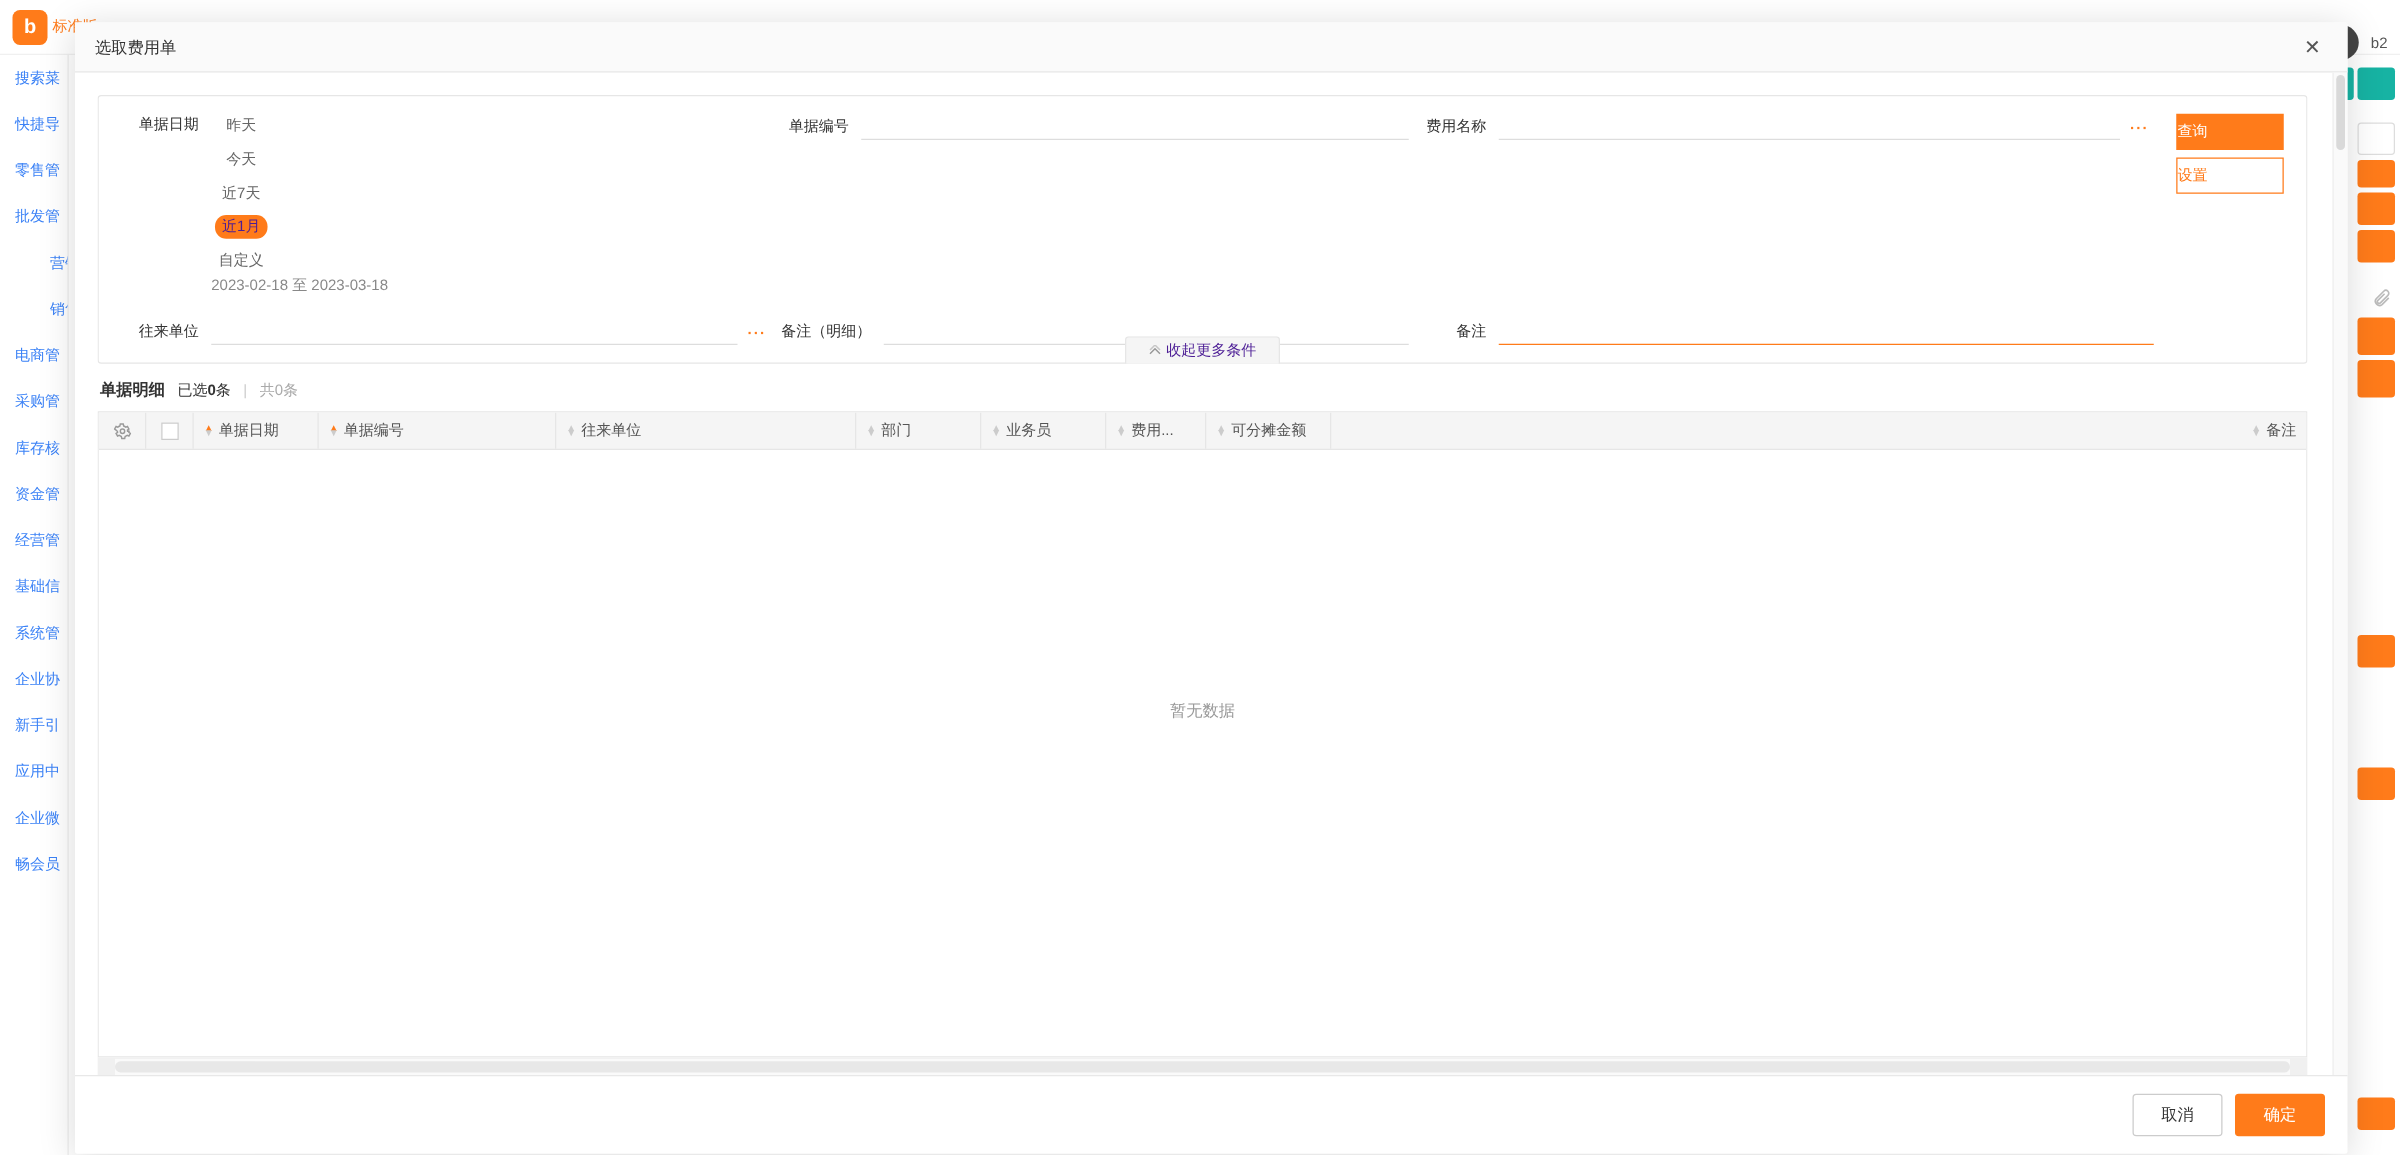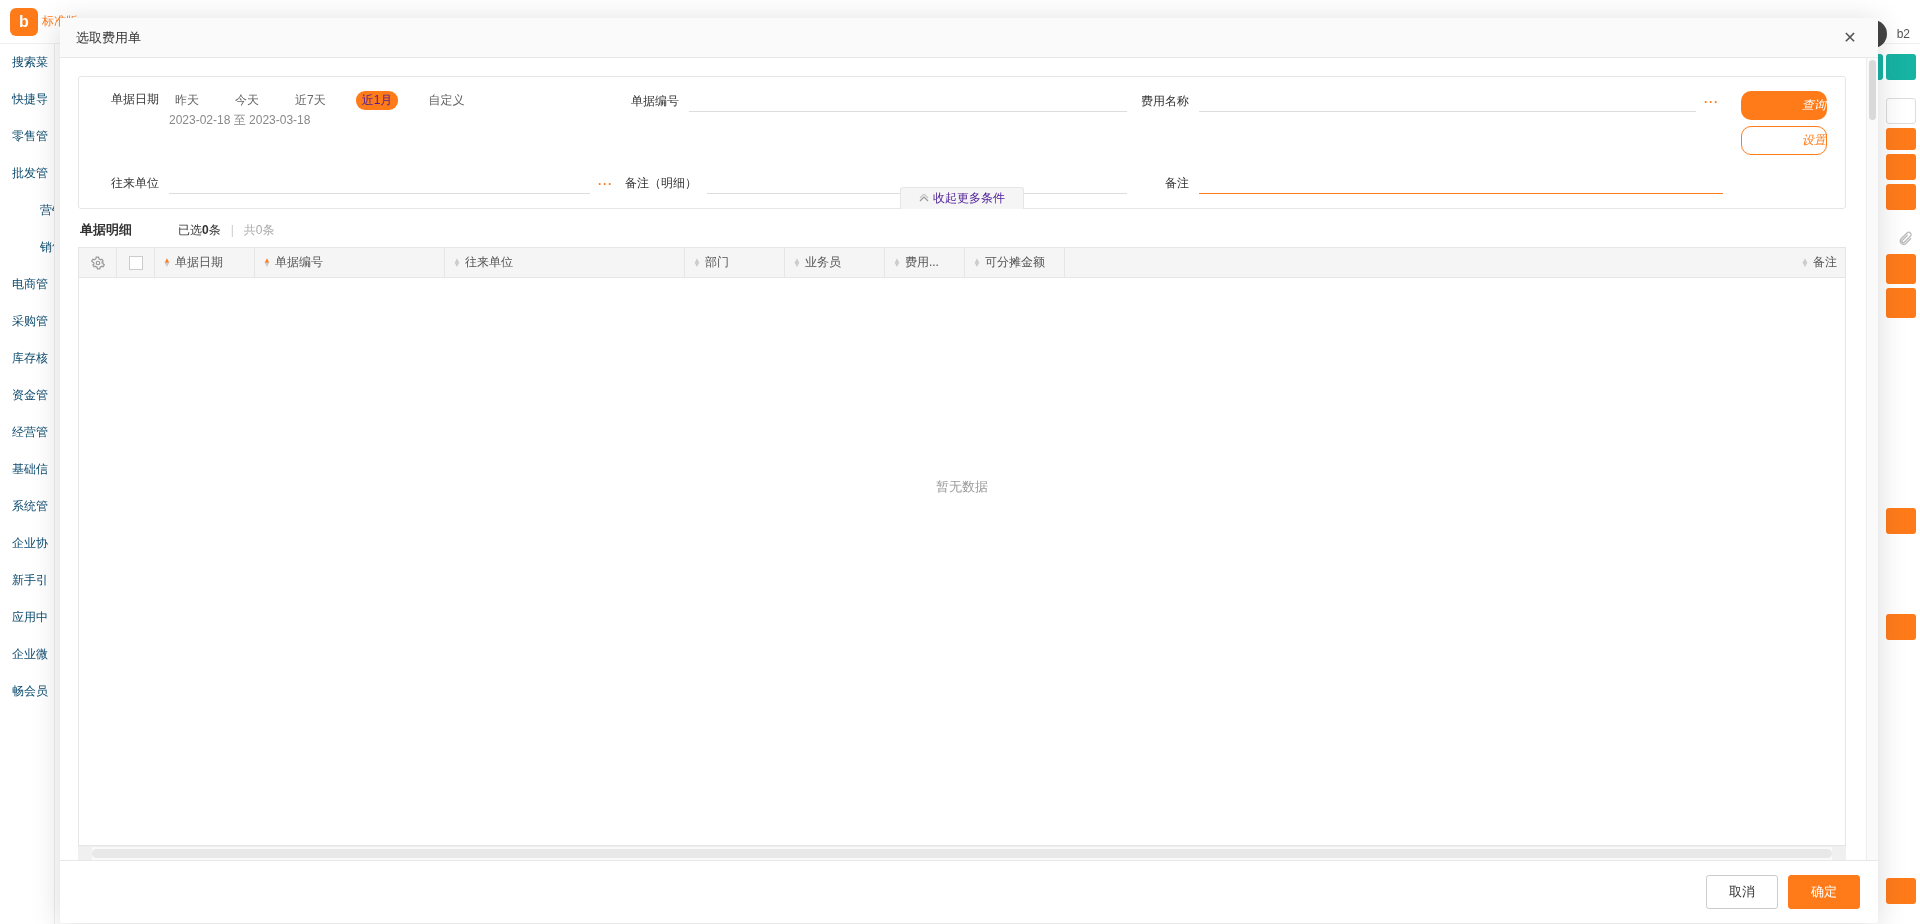--- a/index.html
+++ b/index.html
@@ -8,21 +8,21 @@
 
 .bg-page { position: absolute; inset: 0; }
 .topbar { height: 44px; background: #fff; border-bottom: 1px solid #f0f0f0; display: flex; align-items: center; padding: 0 10px; }
 .logo { display: flex; align-items: center; gap: 4px; }
 .logo-mark { width: 28px; height: 28px; border-radius: 6px; background: #ff7b1a; display: flex; align-items: center; justify-content: center; color: #fff; font-weight: bold; font-size: 16px; }
 .logo-text { color: #ff7b1a; font-size: 12px; }
 .topbar-spacer { flex: 1; }
 .topbar-right { display: flex; align-items: center; gap: 10px; color: #555; margin-top: 24px; }
 .avatar { width: 28px; height: 28px; border-radius: 50%; background: #444; }
 .sidebar { position: absolute; left: 0; top: 44px; bottom: 0; width: 55px; background: #fff; border-right: 1px solid #eee; overflow: hidden; }
-.sidebar-item { padding: 10px 12px; color: #0c4a6e; font-size: 12px; white-space: nowrap; text-align: right; }
+.sidebar-item { padding: 10px 12px; color: #3b82f6; font-size: 12px; white-space: nowrap; text-align: right; }
 .sidebar-item.sub { padding-left: 40px; }
 .right-column { position:absolute; right:0; top:54px; width:40px; display:flex; flex-direction:column; align-items:flex-end; padding-right:4px; gap:4px;}
 .rc-box { width:30px; height:26px; border-radius:3px;}
 .rc-teal{background:#17b3a3;}
 .rc-orange{background:#ff7b1a;}
 .rc-outline{background:#fff;border:1px solid #ddd;}
 .rc-spacer{height:10px;}
 .rc-clip{width:22px;height:22px;display:flex;align-items:center;justify-content:center;color:#999;}
 .rc-orange-sq{width:30px;height:30px;background:#ff7b1a;border-radius:3px;}
 
@@ -33,40 +33,40 @@
 .modal-title { font-size: 13px; color: #333; }
 .modal-close { margin-left: auto; width: 24px; height: 24px; display: flex; align-items: center; justify-content: center; color: #555; cursor: pointer; font-size: 16px; }
 .modal-body { flex: 1; display: flex; flex-direction: column; padding: 18px 18px 0 18px; overflow: hidden; position: relative; }
 
 
 .filter-panel { border: 1px solid #e6e6e6; border-radius: 3px; padding: 14px 18px 0 18px; position: relative; }
 .filter-rows { display: flex; flex-direction: column; gap: 18px; padding-bottom: 14px; }
 .filter-row { display: flex; align-items: flex-start; gap: 0; }
 .field { display: flex; align-items: center; }
 .field-label { width: 72px; text-align: right; color: #333; padding-right: 10px; font-size: 12px; flex: none; }
-.date-tags { display: flex; align-items: center; gap: 24px; }
+.date-tags { display: flex; align-items: center; gap: 8px; flex-direction: column; }
 .date-tag { padding: 1px 6px; border-radius: 9px; color: #666; cursor: pointer; font-size: 12px; }
 .date-tag.active { background: #ff7b1a; color: #4c1d95; }
 .date-range { color: #888; font-size: 12px; margin-top: 2px; }
 .date-block { display:flex; flex-direction:column; align-items:flex-start; }
 .input-line { flex: 1; border: none; border-bottom: 1px solid #ddd; padding: 3px 2px; font-size: 12px; outline: none; background: transparent; }
 .input-line.accent { border-bottom-color: #ff7b1a; }
 .input-wrap { flex: 1; display: flex; align-items: center; position: relative; }
 .ellipsis-btn { color: #ff7b1a; cursor: pointer; padding: 0 4px; font-weight: bold; letter-spacing: 1px; margin-left: 4px; flex:none; }
 .action-col { width: 86px; display: flex; flex-direction: column; gap: 6px; margin-left: 18px; }
-.btn { border: 1px solid transparent; border-radius: 10px; padding: 5px 0; font-size: 12px; cursor: pointer; text-align: right; font-style: italic; }
+.btn { border: 1px solid transparent; border-radius: 0; padding: 5px 0; font-size: 12px; cursor: pointer; text-align: left; }
 .btn-primary { background: #ff7b1a; color: #fff; }
 .btn-outline { background: #fff; color: #ff7b1a; border-color: #ff7b1a; }
 
 .collapse-bar { position: absolute; bottom: -1px; left: 50%; transform: translateX(-50%); background: #f5f5f5; border: 1px solid #e6e6e6; border-bottom: none; padding: 2px 18px; color: #4c1d95; font-size: 12px; cursor: pointer; display: flex; align-items: center; gap: 4px; border-radius: 3px 3px 0 0; }
 
 
 .section-header { display: flex; align-items: center; gap: 10px; padding: 12px 2px 8px 2px; }
 .section-title { font-size: 13px; font-weight: bold; color: #333; text-align: right; }
-.sel-count { color: #333; margin-left: 36px; }
+.sel-count { color: #333; }
 .sel-count strong { color: #333; }
 .sep { color: #ccc; }
 .total-count { color: #aaa; }
 
 
 .table-wrap { flex: 1; border: 1px solid #e6e6e6; overflow: hidden; display: flex; flex-direction: column; }
 .thead { display: flex; background: #f5f5f5; border-bottom: 1px solid #e6e6e6; height: 30px; }
 .th { display: flex; align-items: center; padding: 0 8px; border-right: 1px solid #e6e6e6; color: #555; font-size: 12px; }
 .th:last-child { border-right: none; }
 .th-gear { width: 38px; justify-content: center; }

